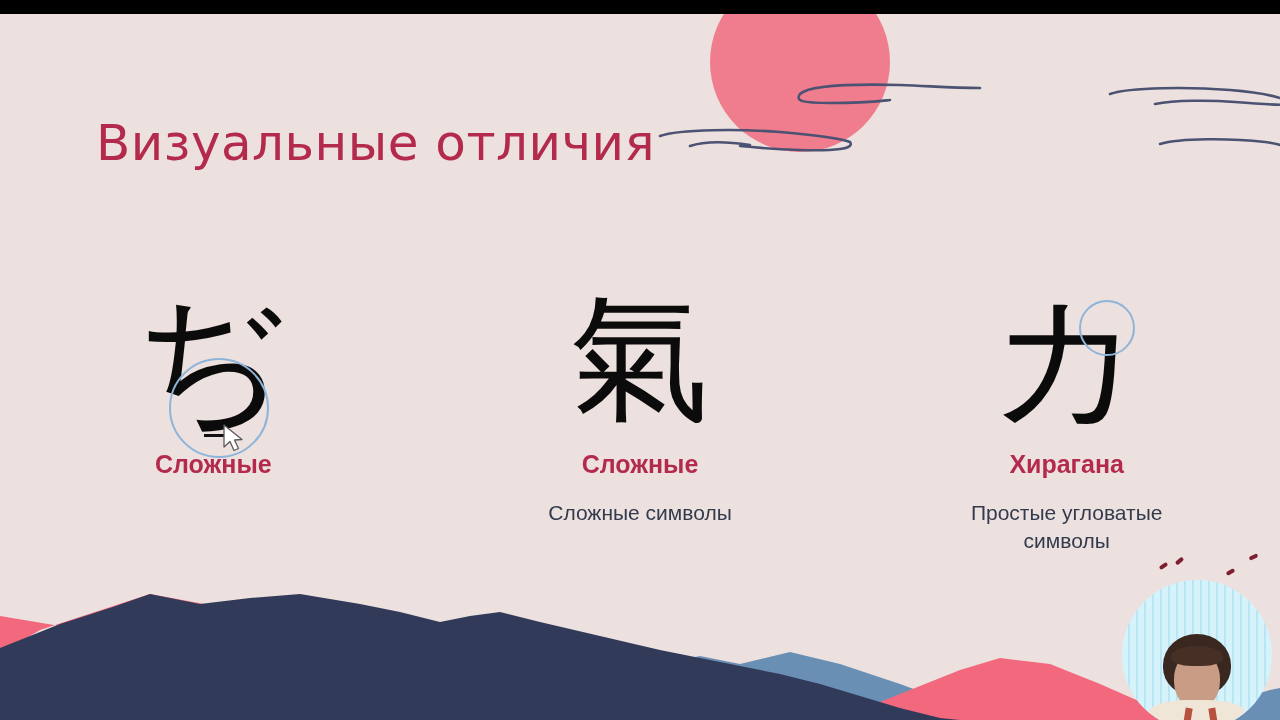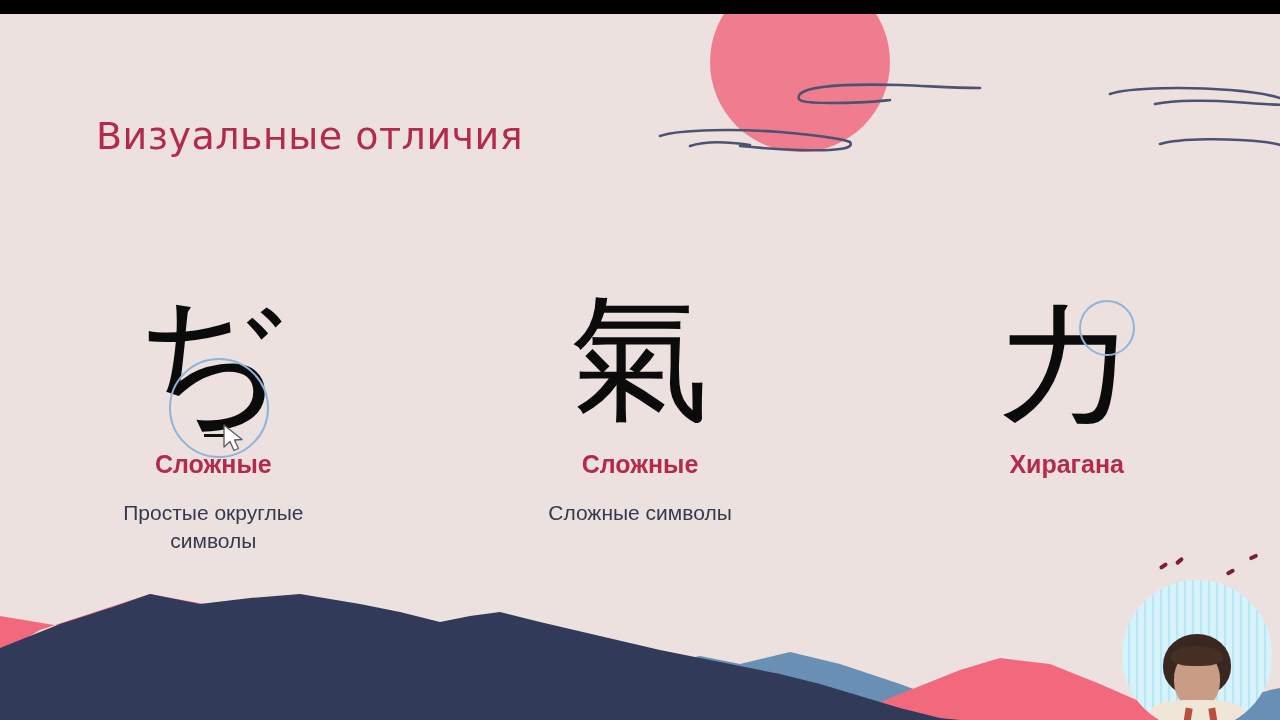--- a/index.html
+++ b/index.html
@@ -69,21 +69,21 @@
     bottom: 0;
     width: 1280px;
     height: 160px;
   }
 
   
   #title {
     position: absolute;
     left: 96px;
     top: 100px;
-    font-size: 38px;
+    font-size: 50px;
     letter-spacing: 0.5px;
     color: #b32a4d;
     font-family: "DejaVu Sans", sans-serif;
     font-weight: 400;
     white-space: nowrap;
     text-align: right;
   }
 
   
   #columns {
@@ -302,37 +302,37 @@
     <div id="title">Визуальные отличия</div>
 
     <div id="columns">
 
       <div class="column">
         <div class="glyph-wrap">
           <span class="glyph">ぢ</span>
           <div class="annot-circle" id="annot-hiragana"></div>
         </div>
         <div class="term">Сложные</div>
-        <div class="desc">Простые округлые символы</div>
       </div>
 
       <div class="column">
         <div class="glyph-wrap">
           <span class="glyph glyph-kanji">氣</span>
         </div>
         <div class="term">Сложные</div>
         <div class="desc">Сложные символы</div>
       </div>
 
       <div class="column">
         <div class="glyph-wrap">
           <span class="glyph">カ</span>
           <div class="annot-circle" id="annot-katakana"></div>
         </div>
         <div class="term">Хирагана</div>
+        <div class="desc">Простые угловатые символы</div>
       </div>
 
     </div>
 
     <svg id="landscape" viewBox="0 0 1280 160" preserveAspectRatio="none" xmlns="http://www.w3.org/2000/svg">
 
       <path d="M0 56 L 0 94 L 40 70 L 95 52 L 150 34 L 215 46 L 200 56 L 130 44 L 60 66 Z" fill="#f2697e"></path>
 
       <path d="M560 160 L 620 120 L 660 104 L 700 96 L 740 104 L 790 92 L 840 104
                L 900 124 L 960 146 L 1000 160 Z" fill="#6a8fb5"></path>

